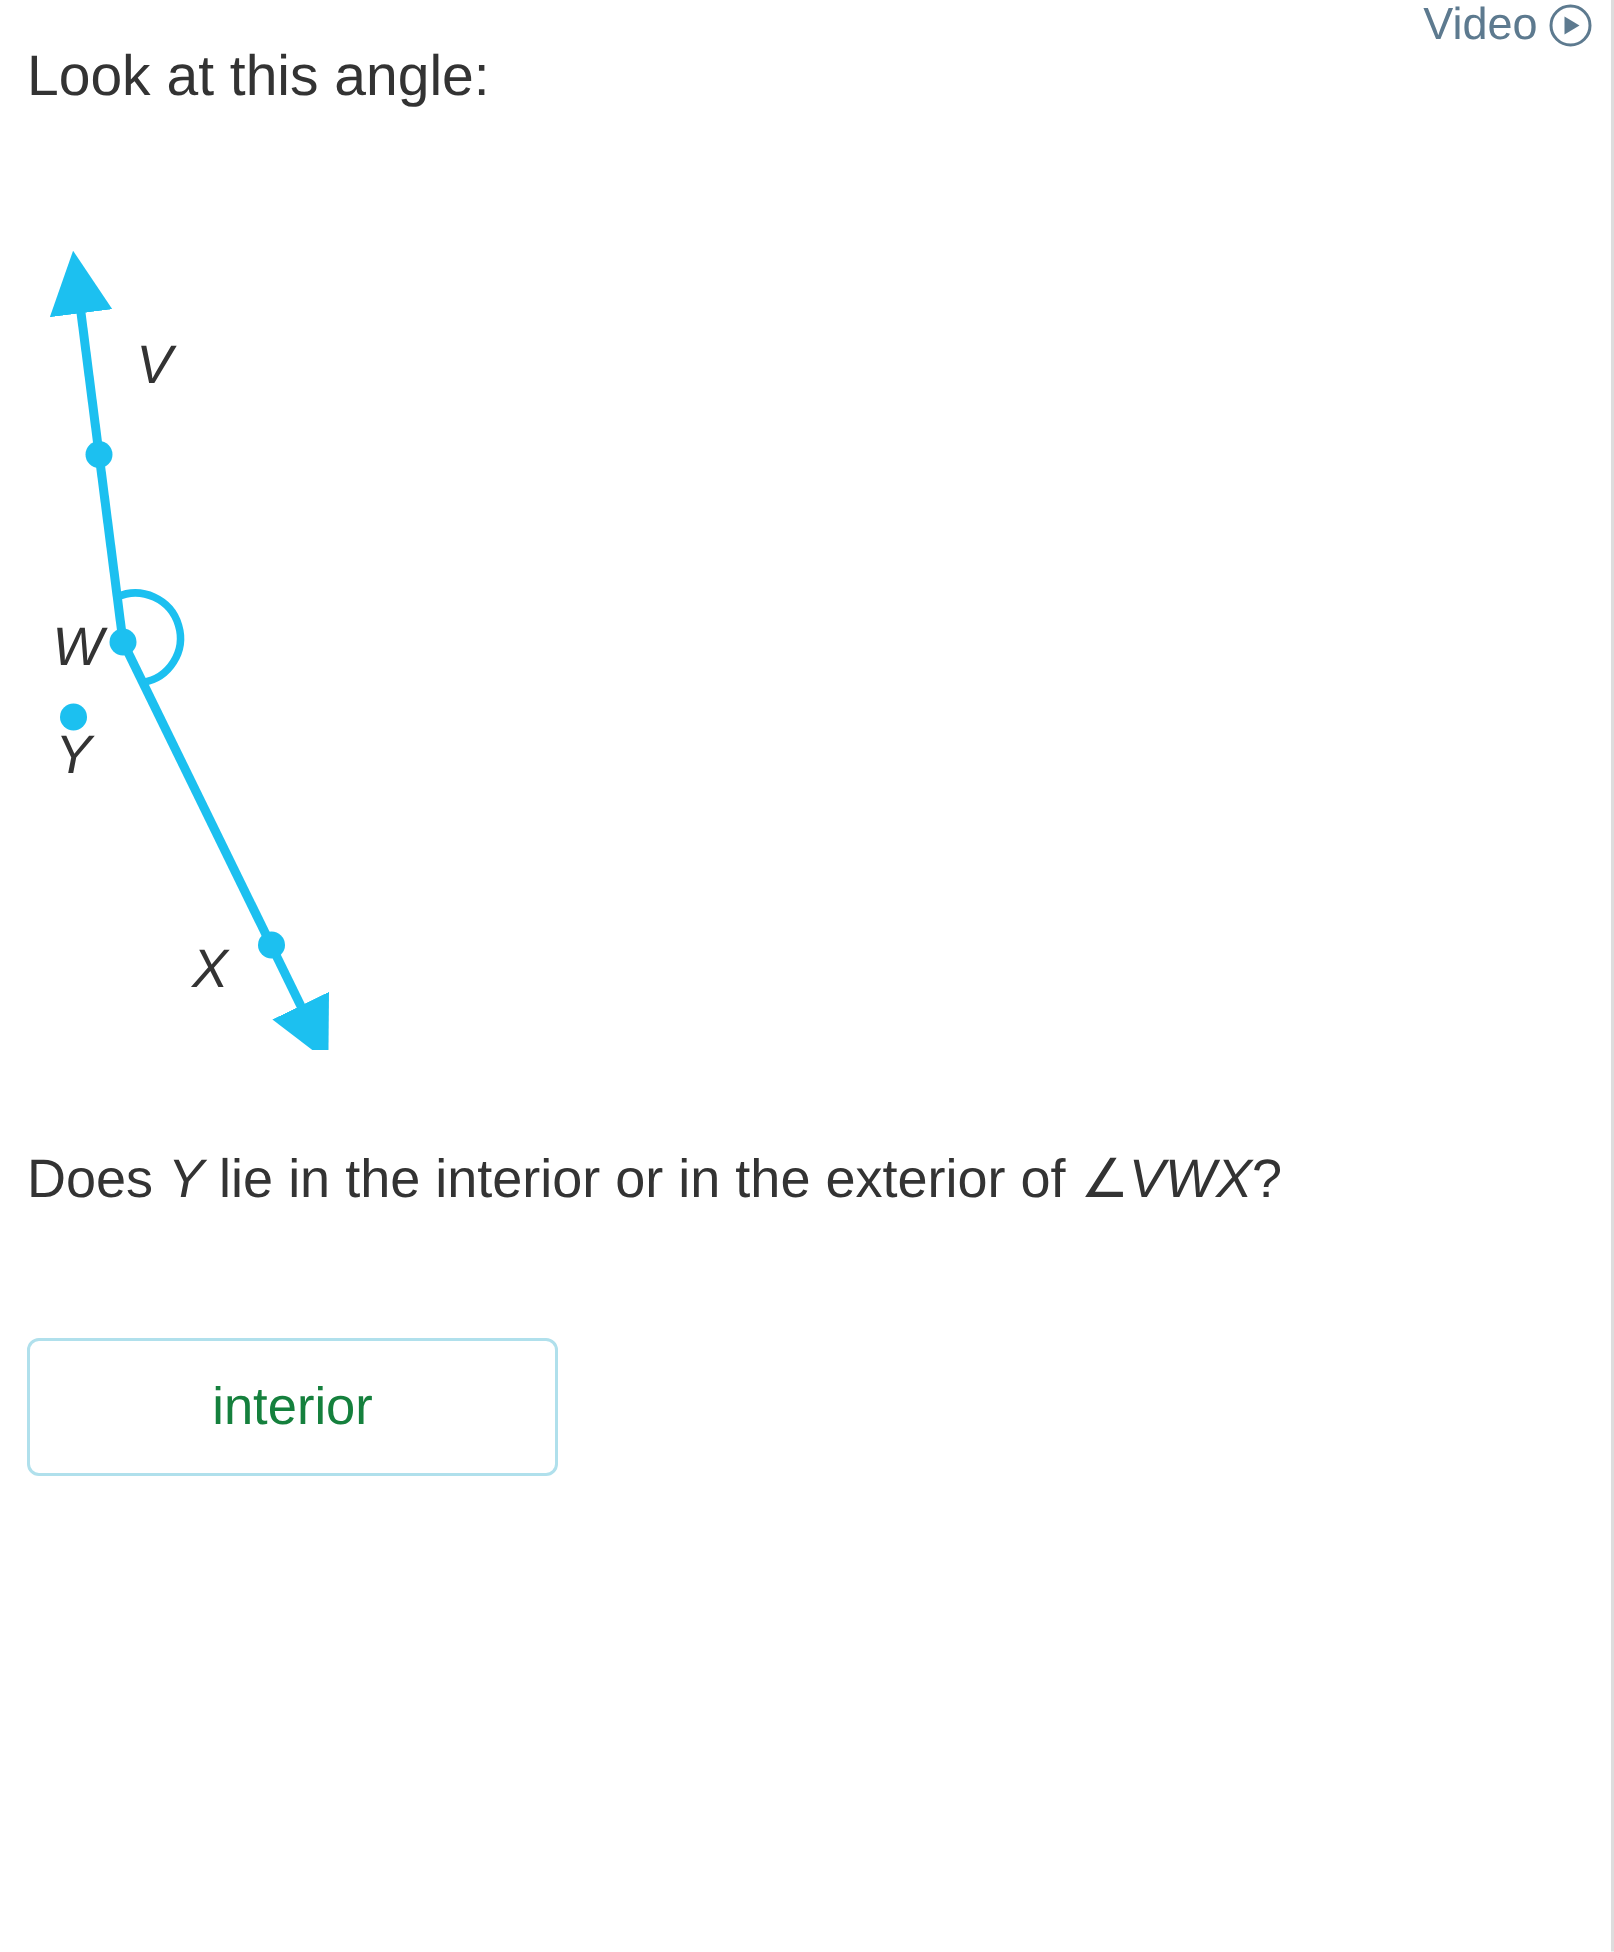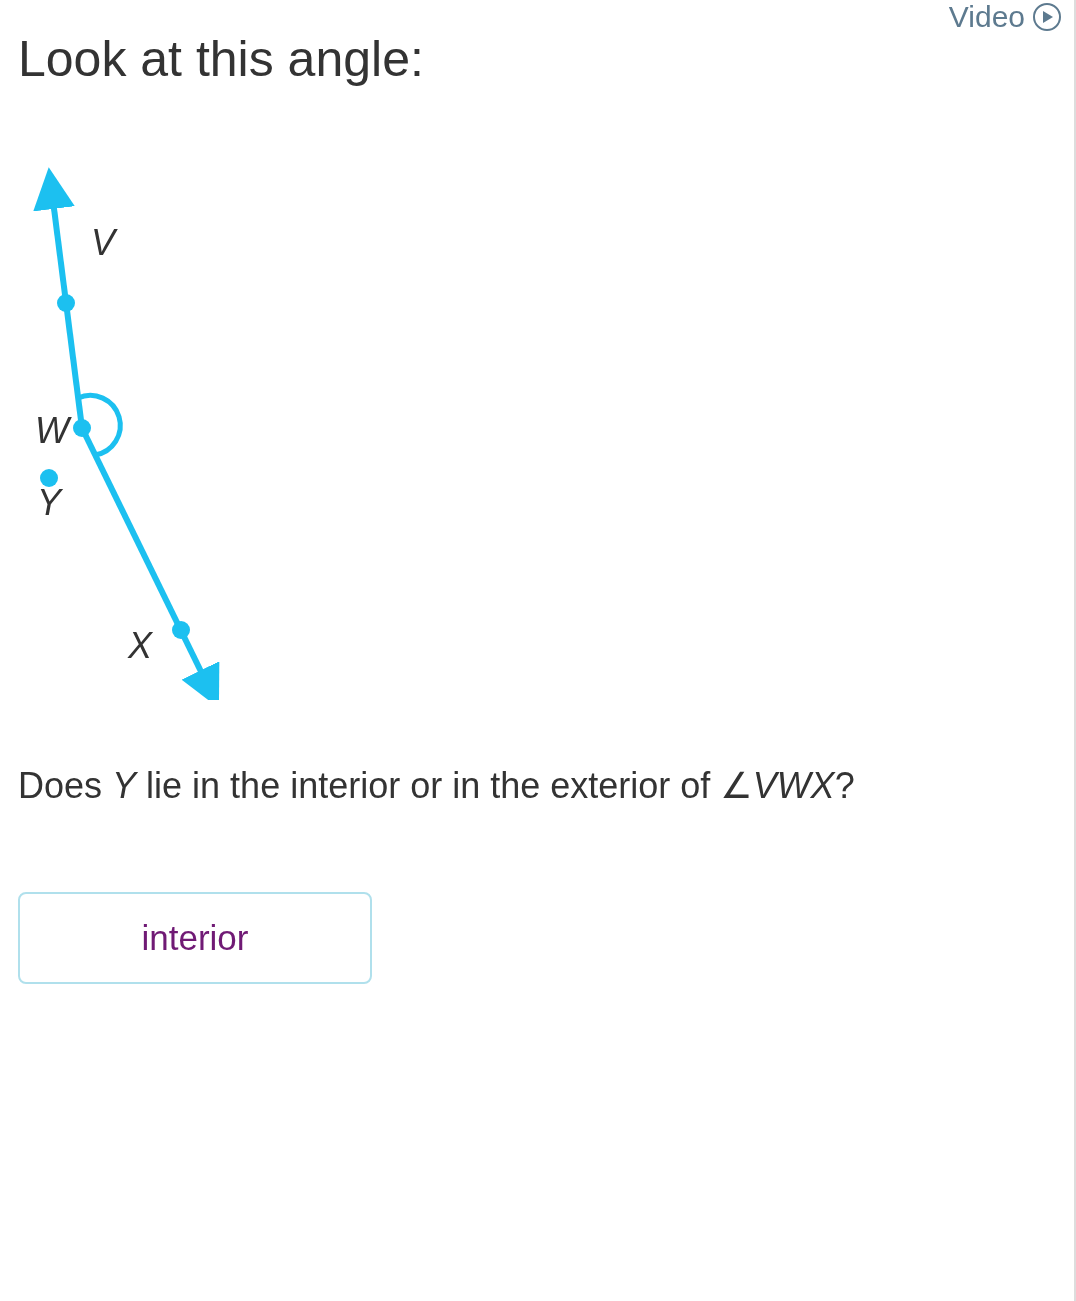--- a/index.html
+++ b/index.html
@@ -42,21 +42,21 @@
       height: 0;
       border-left: 10px solid #5d7a8f;
       border-top: 6px solid transparent;
       border-bottom: 6px solid transparent;
       margin-left: 2px;
     }
     .prompt-1 {
       position: absolute;
       top: 30px;
       left: 18px;
-      font-size: 50px;
+      font-size: 38px;
       color: #333;
       text-align: center;
     }
     .diagram-area {
       position: absolute;
       top: 130px;
       left: 18px;
       width: 400px;
       height: 570px;
     }
@@ -93,21 +93,21 @@
       gap: 38px;
       margin-bottom: 32px;
     }
     .answer-btn {
       width: 354px;
       height: 92px;
       border: 2px solid #b0e0ec;
       border-radius: 8px;
       background: white;
       font-size: 35px;
-      color: #701a75;
+      color: #15803d;
       font-family: Verdana, Geneva, sans-serif;
       cursor: pointer;
       display: flex;
       align-items: center;
       justify-content: center;
     }
     .right-border {
       position: absolute;
       right: 0;
       top: 0;

